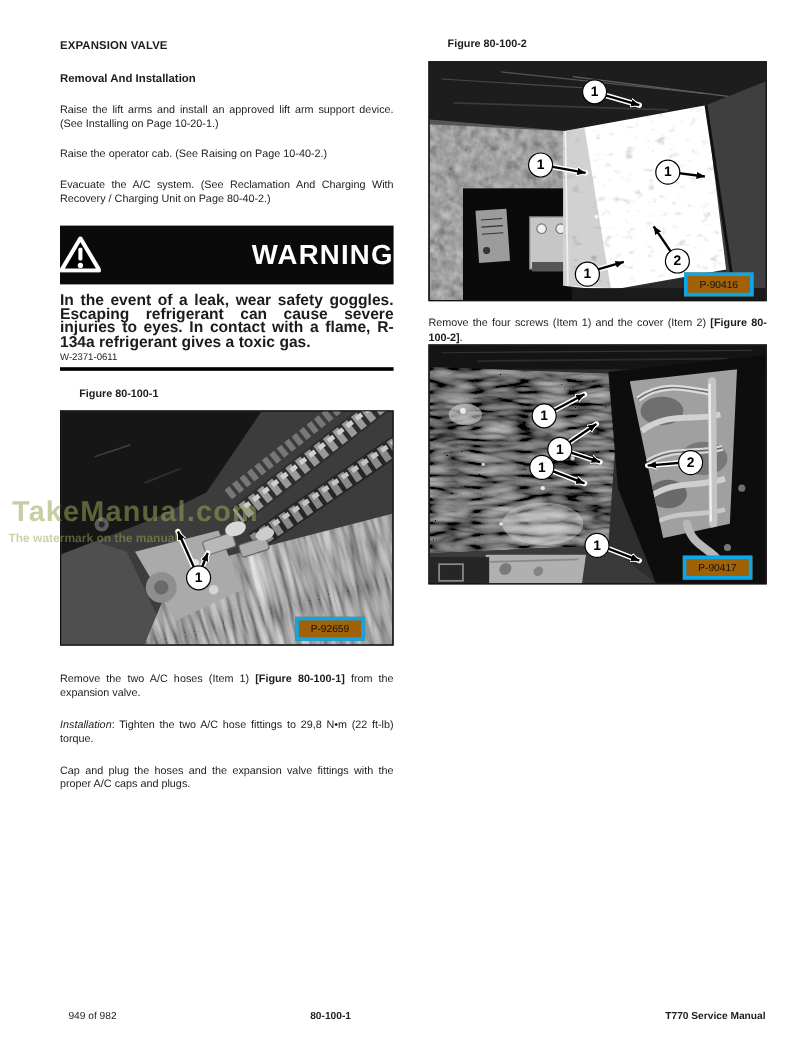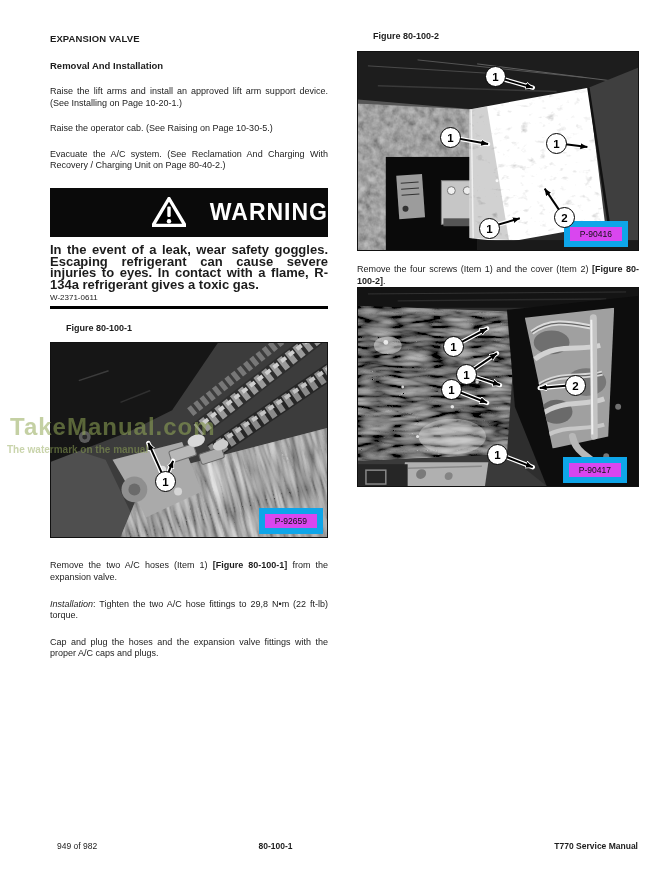--- a/index.html
+++ b/index.html
@@ -9,21 +9,21 @@
   }
   .col-left{position:absolute;left:50px;top:33px;width:278px;}
   .col-right{position:absolute;left:357px;top:28px;width:282px;}
 
   .heading{font-size:9.5px;font-weight:bold;margin:0 0 16px 0;letter-spacing:.1px;}
   .subheading{font-size:9.5px;font-weight:bold;margin:0 0 15px 0;}
   .doc-para{font-size:9px;line-height:11.6px;text-align:justify;margin:0 0 14px 0;}
   .doc-para.last-left{margin-bottom:16px;}
 
   .warning-box{
-    background:#0a0a0a;height:49px;display:flex;align-items:center;justify-content:flex-end;
+    background:#0a0a0a;height:49px;display:flex;align-items:center;justify-content:space-between;
     gap:24px;margin:0;
   }
   .warning-title{color:#ffffff;font-weight:bold;font-size:23px;letter-spacing:1px;}
   .warning-body{font-size:13px;line-height:11.6px;font-weight:bold;text-align:justify;margin:7px 0 0 0;}
   .warning-code{font-size:8px;text-align:left;margin-top:3px;color:#222;}
   .section-rule{border:none;border-top:3px solid #000;margin:4px 0 0 0;}
 
   .fig-caption{font-size:9px;font-weight:bold;margin:14px 0 9px 0;padding-left:16px;}
   .col-right .fig-caption.first{margin-top:3px;margin-bottom:10px;}
   .col-right .fig-caption.second{margin-top:20px;margin-bottom:10px;}
@@ -35,21 +35,21 @@
   .photo.fig1{width:278px;height:196px;}
   .photo.fig2,.photo.fig3{width:282px;height:200px;}
 
   .callout{
     position:absolute;width:21px;height:21px;border-radius:50%;
     background:#ffffff;border:1.5px solid #000;box-sizing:border-box;
     display:flex;align-items:center;justify-content:center;
     font-size:11.5px;font-weight:bold;color:#000;z-index:5;
   }
   .photo-label{
-    position:absolute;background:#d946ef;border:6px solid #0ea5e9;color:#111;
+    position:absolute;background:#a16207;border:3px solid #0ea5e9;color:#111;
     font-size:8.5px;line-height:1;padding:3px 10px;z-index:4;
   }
 
   .para-after-fig{margin-top:22px;}
   .mt15{margin-top:15px;}
   .note-row{display:flex;font-size:9px;line-height:11.6px;font-weight:bold;margin:21px 0 0 0;}
   .note-label{flex:none;margin-right:6px;}
   .note-body{flex:1;text-align:justify;}
   .rc-para1{margin-top:13px;margin-bottom:0;}
   .rc-para2{margin-top:14px;margin-bottom:0;}
@@ -115,21 +115,21 @@
   </defs>
 </svg>
 
 <div class="page">
 
   <div class="col-left">
     <div class="heading">EXPANSION VALVE</div>
     <div class="subheading">Removal And Installation</div>
 
     <p class="doc-para">Raise the lift arms and install an approved lift arm support device. (See Installing on Page 10-20-1.)</p>
-    <p class="doc-para">Raise the operator cab. (See Raising on Page 10-30-5.)</p>
+    <p class="doc-para">Raise the operator cab. (See Raising on Page 10-40-2.)</p>
     <p class="doc-para last-left">Evacuate the A/C system. (See Reclamation And Charging With Recovery / Charging Unit on Page 80-40-2.)</p>
 
     <div class="warning-box">
       <svg width="34" height="30" viewBox="0 0 34 30">
         <path d="M17 1.5 L33 28.5 L1 28.5 Z" fill="#000" stroke="#fff" stroke-width="3.4" stroke-linejoin="round"></path>
         <rect x="15.3" y="9.5" width="3.4" height="10.5" rx="1.2" fill="#fff"></rect>
         <circle cx="17" cy="24.2" r="2.2" fill="#fff"></circle>
       </svg>
       <span class="warning-title">WARNING</span>
     </div>
@@ -182,21 +182,21 @@
           <ellipse cx="150" cy="98" rx="9" ry="6" fill="#d8d8d8"></ellipse>
           <ellipse cx="172" cy="110" rx="8" ry="5" fill="#cccccc"></ellipse>
         </g>
 
         <line class="arrow-casing" x1="115" y1="139" x2="98" y2="101" marker-end="url(#ahw)"></line>
         <line class="arrow-main" x1="115" y1="139" x2="98" y2="101" marker-end="url(#ah)"></line>
         <line class="arrow-casing" x1="115" y1="139" x2="123" y2="119" marker-end="url(#ahw)"></line>
         <line class="arrow-main" x1="115" y1="139" x2="123" y2="119" marker-end="url(#ah)"></line>
       </svg>
       <div class="callout" style="left:104px;top:128px;">1</div>
-      <div class="photo-label" style="right:4px;bottom:3px;">P-92659</div>
+      <div class="photo-label" style="right:23px;bottom:3px;">P-92659</div>
     </div>
 
     <p class="doc-para para-after-fig" style="margin-bottom:0;"><span>Remove the two A/C hoses (Item 1) </span><b>[Figure 80-100-1]</b><span> from the expansion valve.</span></p>
     <p class="doc-para mt15" style="margin-bottom:0;"><i>Installation</i><span>: Tighten the two A/C hose fittings to 29,8 N•m (22 ft-lb) torque.</span></p>
     <p class="doc-para mt15" style="margin-bottom:0;">Cap and plug the hoses and the expansion valve fittings with the proper A/C caps and plugs.</p>
   </div>
 
   <div class="col-right">
     <div class="fig-caption first">Figure 80-100-2</div>
 

